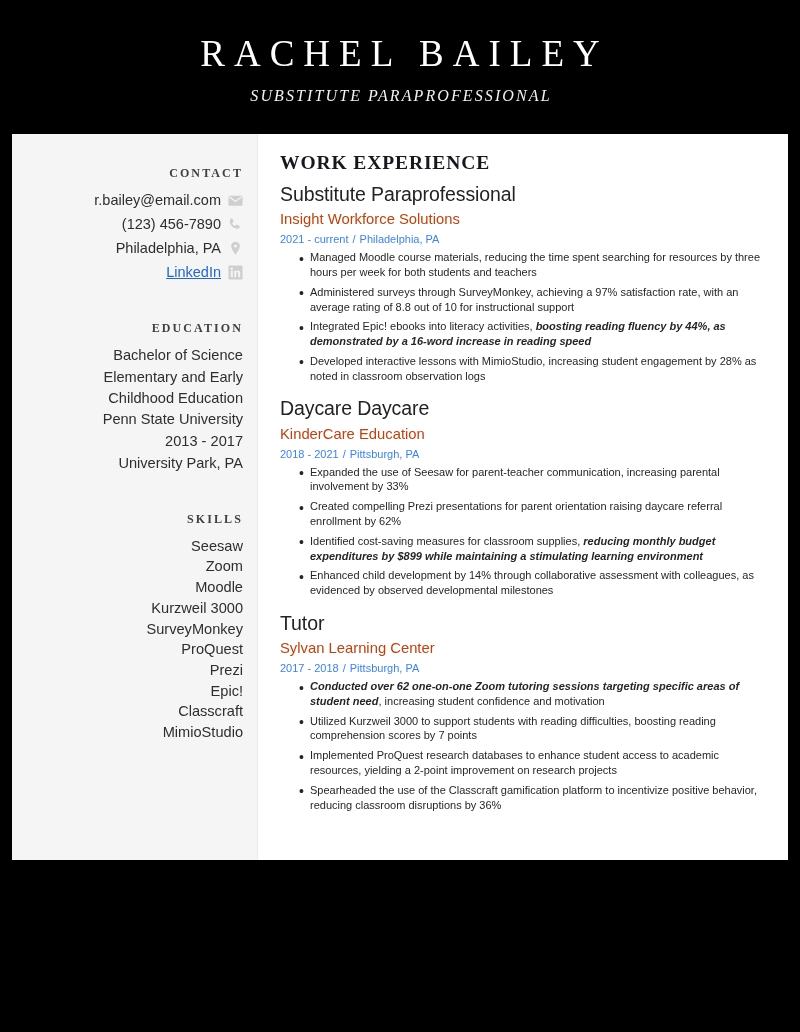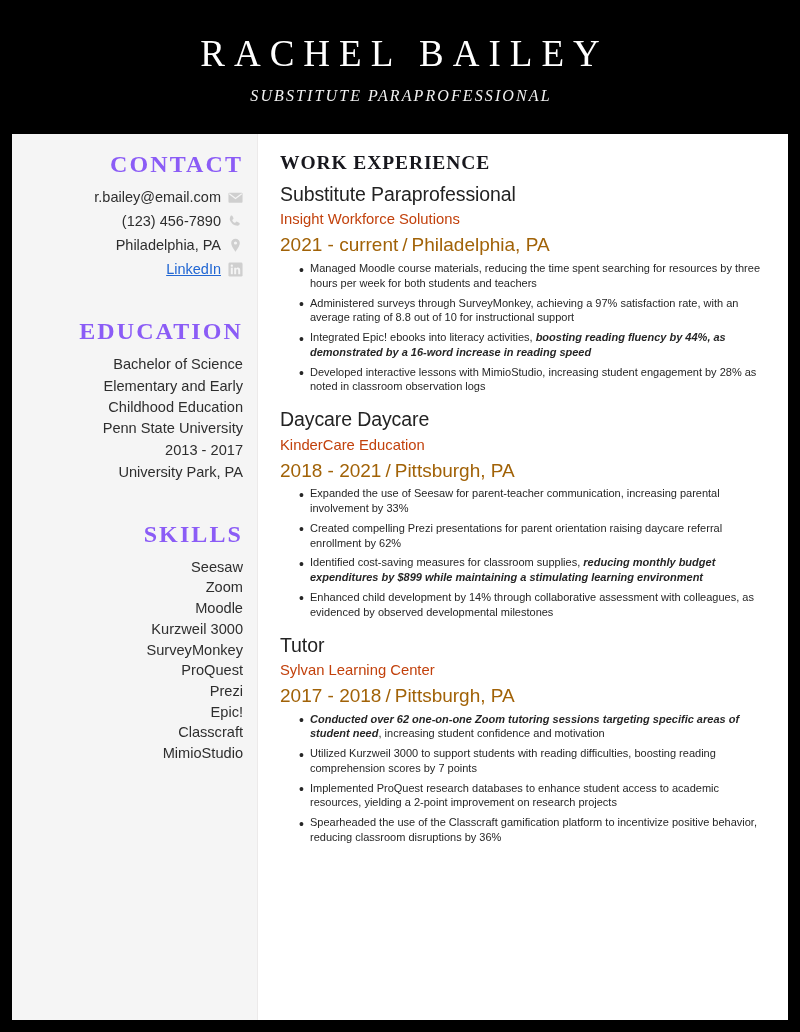--- a/index.html
+++ b/index.html
@@ -10,21 +10,21 @@
   }
   body {
     width: 800px;
     height: 1032px;
     font-family: "Liberation Sans", sans-serif;
     -webkit-font-smoothing: antialiased;
   }
   .page {
     position: relative;
     width: 800px;
-    height: 1032px;
+    height: 860px;
     background: #000000;
     box-sizing: border-box;
     overflow: hidden;
   }
 
   
   .header {
     height: 134px;
     background: #000000;
     color: #ffffff;
@@ -74,24 +74,24 @@
     background: #f5f5f5;
     border-right: 1px solid #eceaea;
     box-sizing: border-box;
     padding: 16px 14px 0 10px;
     text-align: right;
     color: #2b2b2b;
   }
   .side-heading {
     font-family: "Liberation Serif", serif;
     font-weight: bold;
-    font-size: 24px;
+    font-size: 12px;
     letter-spacing: 2.1px;
-    color: #8b5cf6;
-    margin: 1px 0 9px 0;
+    color: #404040;
+    margin: 16px 0 9px 0;
     text-align: right;
   }
   .side-heading.education { margin-top: 38px; }
   .side-heading.skills { margin-top: 38px; }
 
   .contact-row {
     display: flex;
     align-items: center;
     justify-content: flex-end;
     gap: 7px;
@@ -156,22 +156,22 @@
     margin-bottom: 4px;
     letter-spacing: -0.1px;
   }
   .job-company {
     font-size: 14.8px;
     color: #c2410c;
     line-height: 1.35;
     margin-bottom: 2px;
   }
   .job-meta {
-    font-size: 19px;
-    color: #a16207;
+    font-size: 11px;
+    color: #3b82f6;
     line-height: 1.35;
     margin-bottom: 3px;
   }
   .job-meta .sep { padding: 0 4px; }
   ul.bullets {
     margin: 0;
     padding: 0 0 0 19px;
     list-style: none;
   }
   ul.bullets li {

